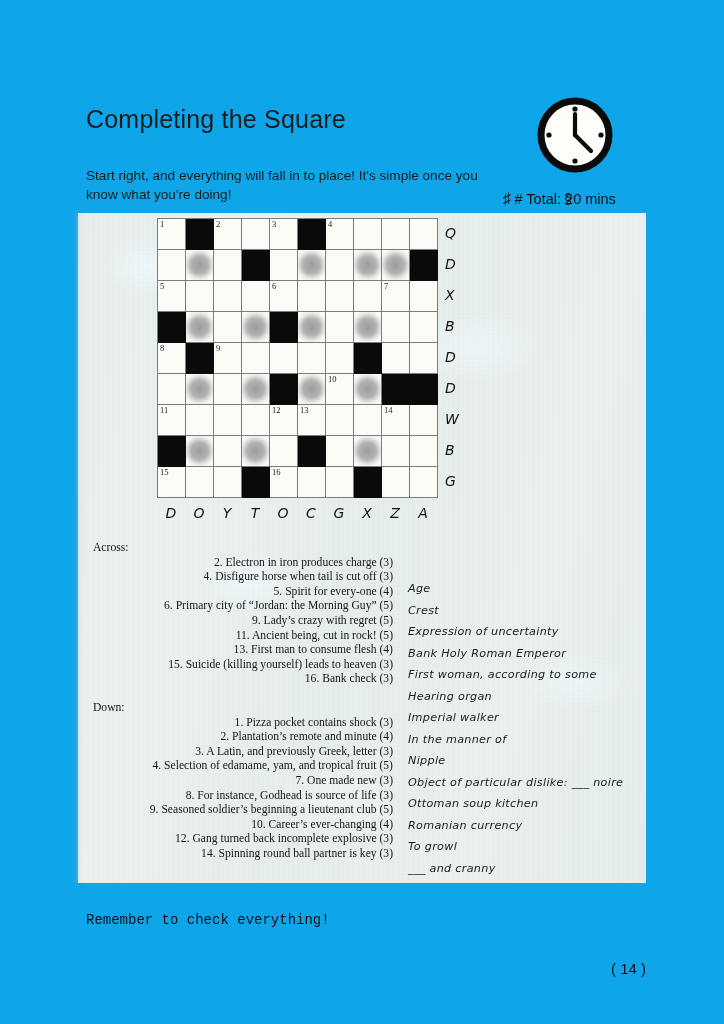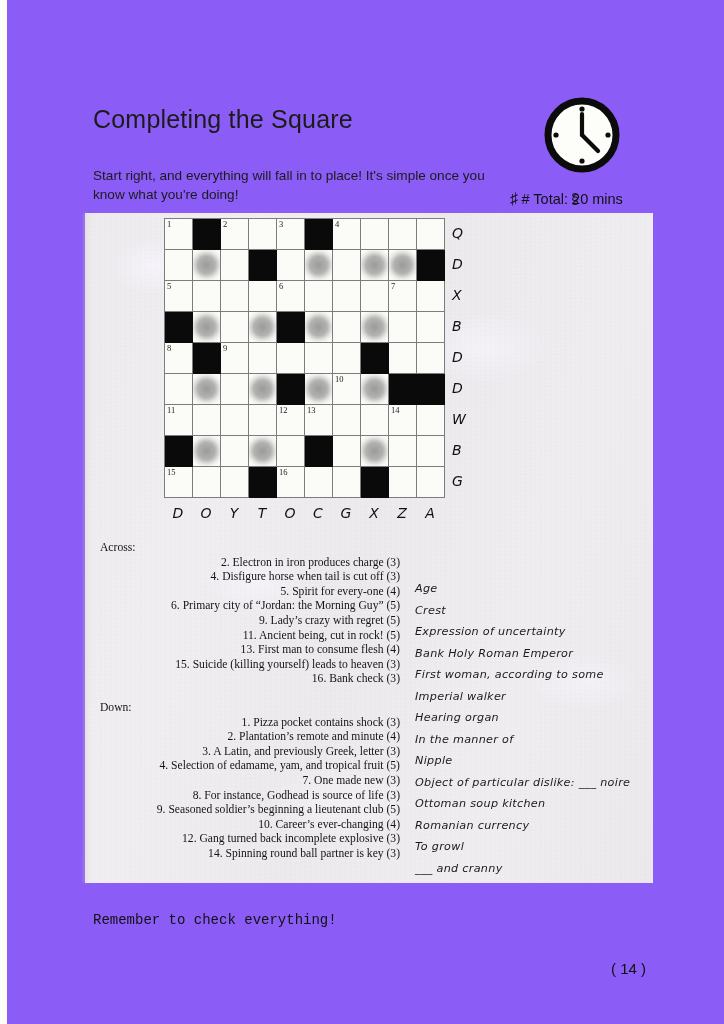--- a/index.html
+++ b/index.html
@@ -13,22 +13,21 @@
     background: #fdfdf8;
     font-family: "Liberation Sans", sans-serif;
     position: relative;
     overflow: hidden;
   }
 
   
   .page {
     position: absolute;
     inset: 0;
-    background: #8b5cf6;
-    margin-left: 7px;
+    background: #0ea5e9;
   }
 
   
   .title {
     position: absolute;
     left: 86px;
     top: 88px;
     font-size: 25px;
     font-weight: 400;
     letter-spacing: 0.2px;
@@ -451,22 +450,22 @@
         <li>14. Spinning round ball partner is key (3)</li>
       </ul>
   </div>
 
   <div class="defs" id="definition-list">
       <div>Age</div>
       <div>Crest</div>
       <div>Expression of uncertainty</div>
       <div>Bank Holy Roman Emperor</div>
       <div>First woman, according to some</div>
+      <div>Hearing organ</div>
       <div>Imperial walker</div>
-      <div>Hearing organ</div>
       <div>In the manner of</div>
       <div>Nipple</div>
       <div>Object of particular dislike: ___  noire</div>
       <div>Ottoman soup kitchen</div>
       <div>Romanian currency</div>
       <div>To growl</div>
       <div>___ and cranny</div>
     </div>
 
   <div class="footer-note">Remember to check everything!</div>

